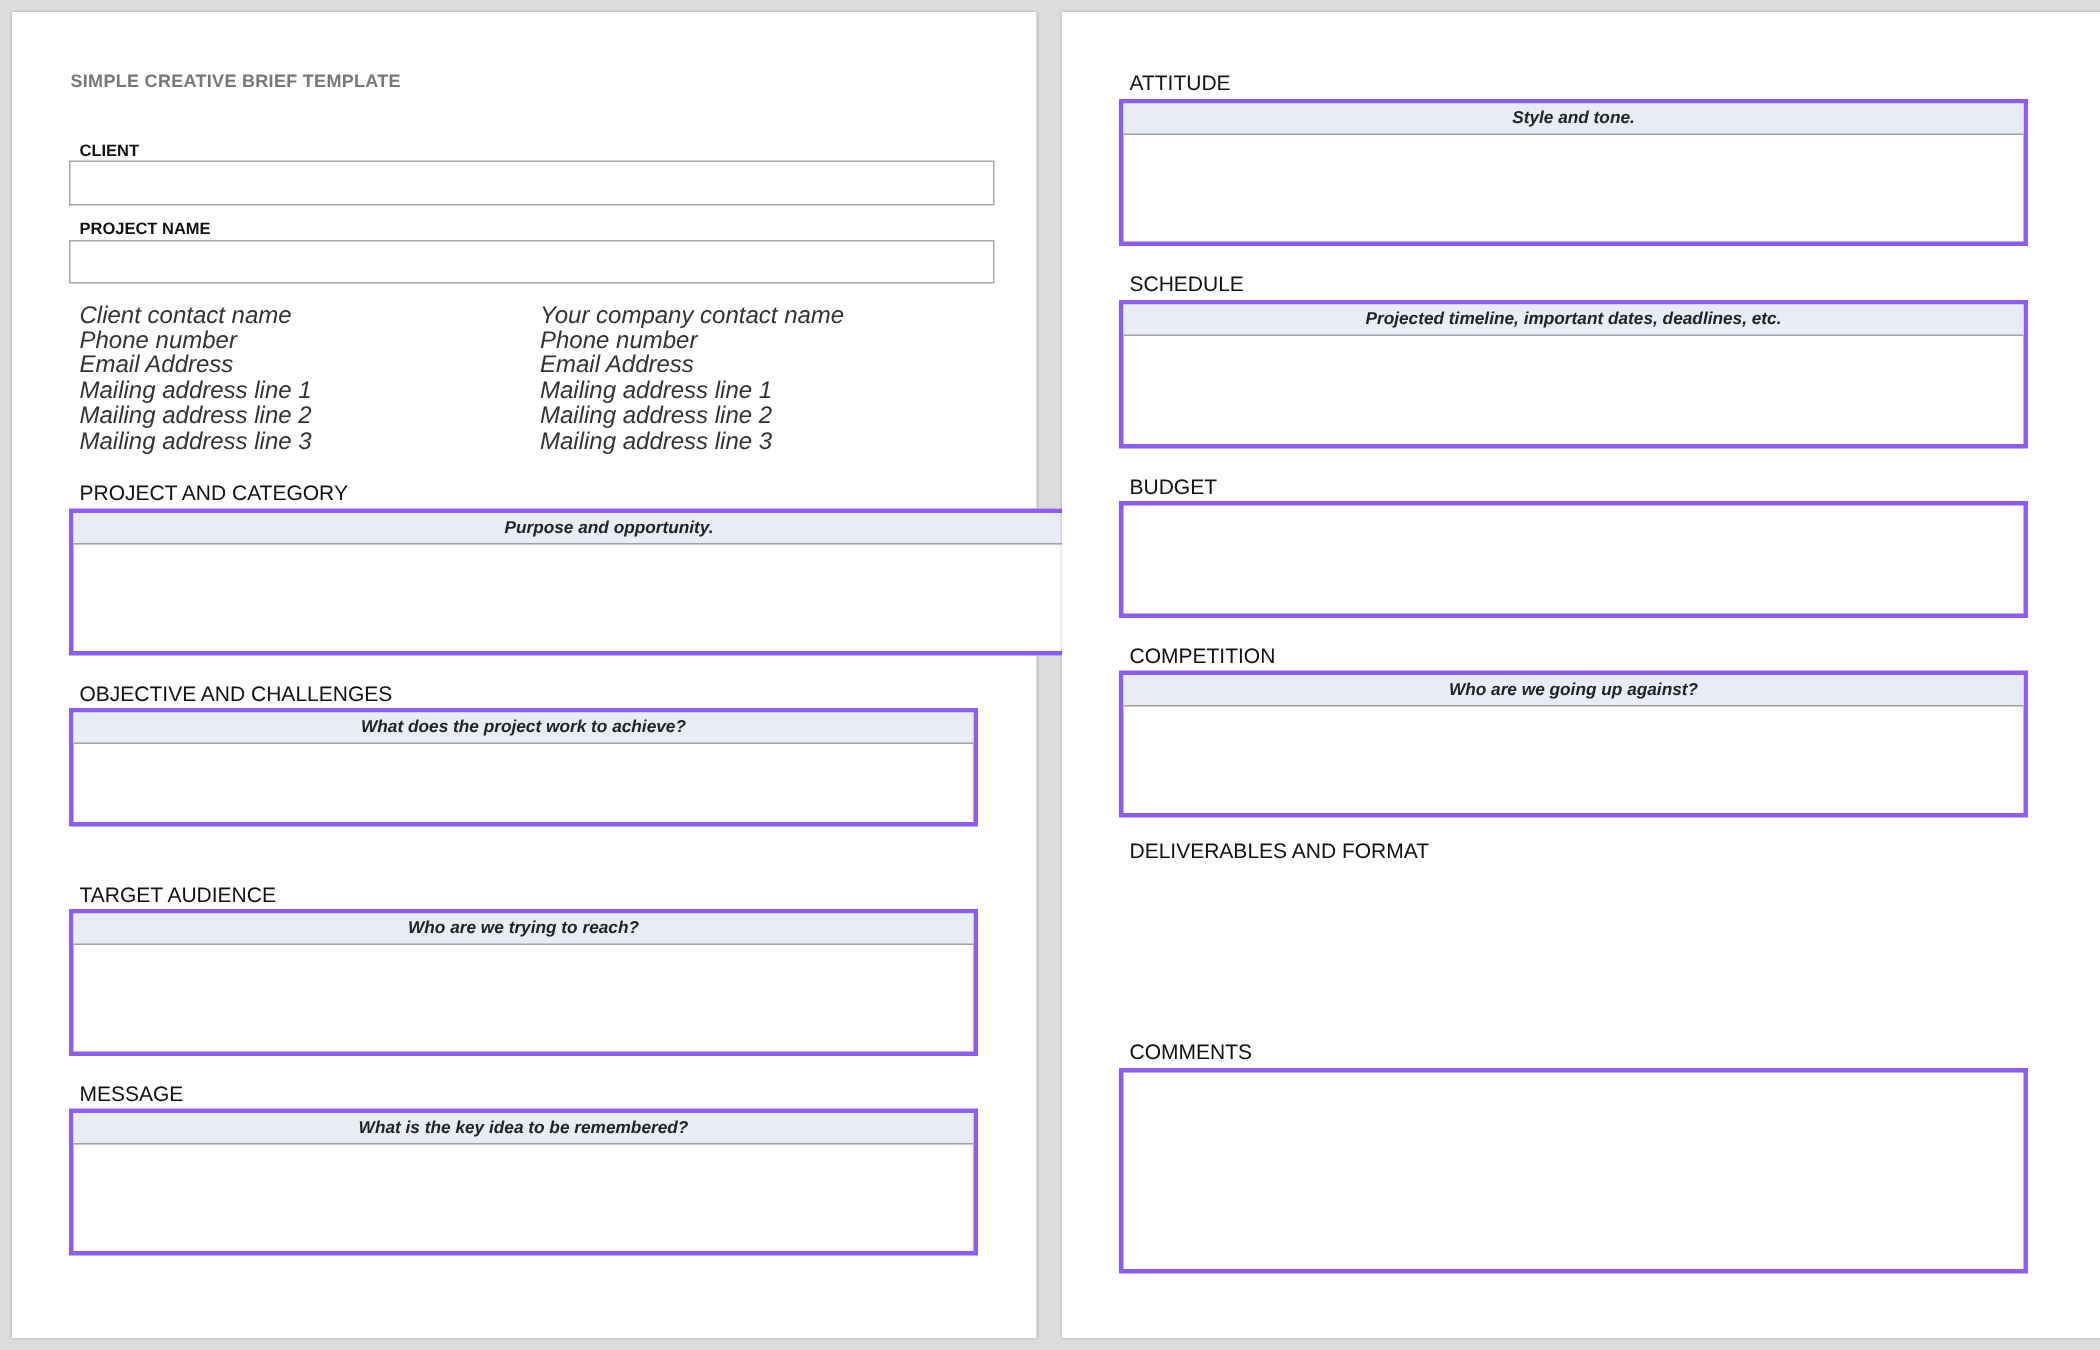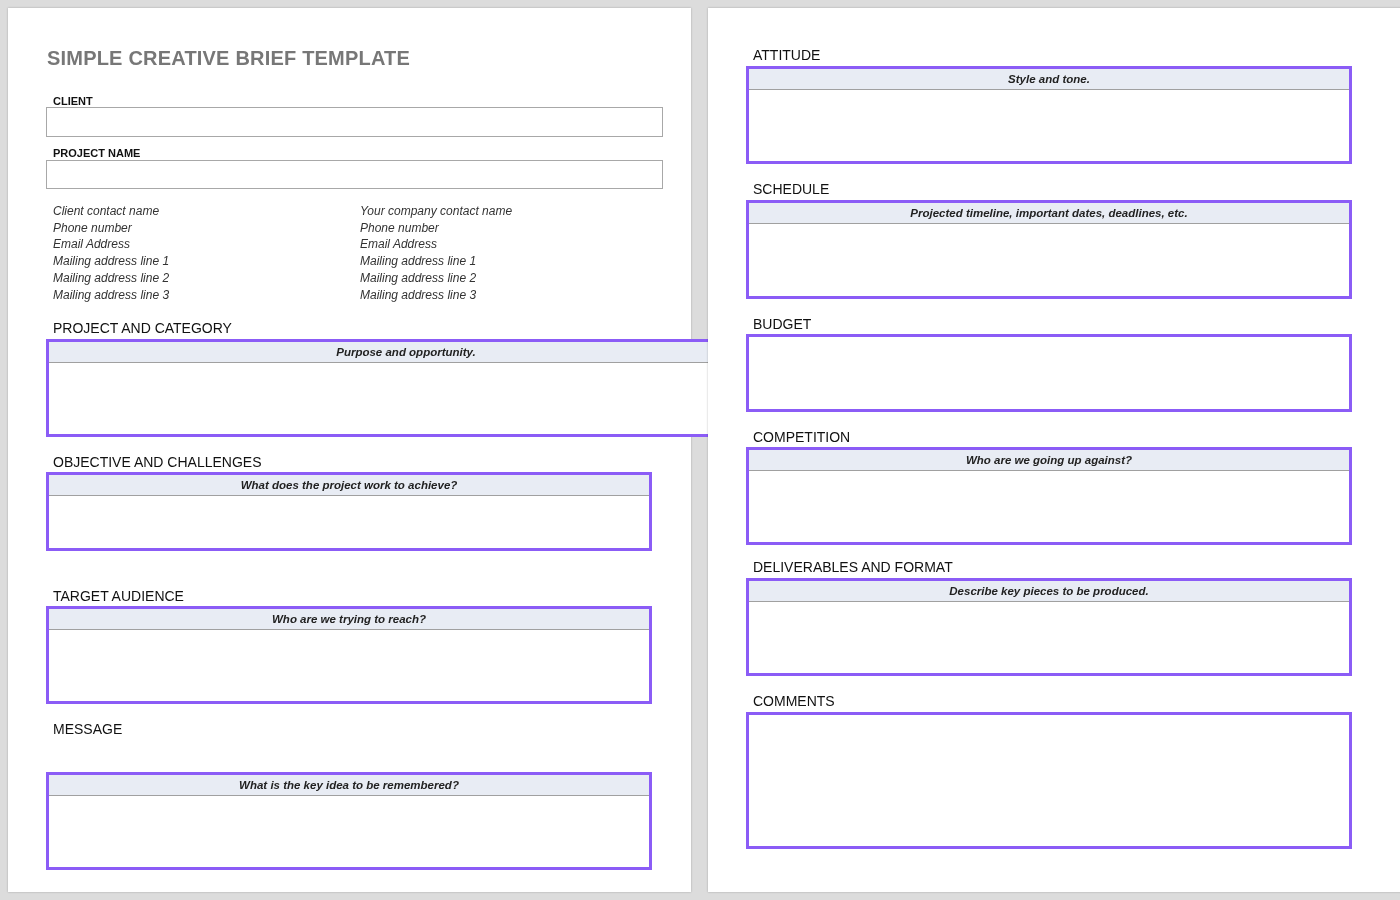--- a/index.html
+++ b/index.html
@@ -10,31 +10,31 @@
     position:relative;
   }
   .page {
     position:absolute; background:#ffffff;
     box-shadow: 0 0 2px rgba(0,0,0,0.25);
   }
   #page1 { left:8px; top:8px; width:683px; height:884px; }
   #page2 { left:708px; top:8px; width:739px; height:884px; }
   .doc-title {
     position:absolute; left:39px; top:39px;
-    font-size:20px; font-weight:bold; color:#777777; letter-spacing:0.2px;
+    font-size:12px; font-weight:bold; color:#777777; letter-spacing:0.2px;
   }
   .small-label {
     position:absolute; font-size:11px; font-weight:bold; color:#111;
   }
   .input-box {
     position:absolute; border:1px solid #a8a8a8; background:#fff;
     box-sizing:border-box;
   }
   .contact-col {
-    position:absolute; font-size:12px; font-style:italic; color:#333; line-height:16.7px;
+    position:absolute; font-size:16px; font-style:italic; color:#333; line-height:16.7px;
   }
   .sec-label {
     position:absolute; font-size:14px; color:#111;
   }
   .sec-box {
     position:absolute; border:3px solid #8b5cf6; box-sizing:border-box; background:#fff;
   }
   .sec-head {
     height:20px; background:#e8ecf4; border-bottom:1px solid #a0a0a0;
     text-align:center; font-size:11.5px; font-weight:bold; font-style:italic;
@@ -88,21 +88,21 @@
     <div class="sec-body" style="height:77px;"></div>
   </div>
 
   <div class="sec-label" style="left:45px;top:580px;">TARGET AUDIENCE</div>
   <div class="sec-box" style="left:38px;top:598px;width:606px;height:98px;">
     <div class="sec-head">Who are we trying to reach?</div>
     <div class="sec-body" style="height:76px;"></div>
   </div>
 
   <div class="sec-label" style="left:45px;top:713px;">MESSAGE</div>
-  <div class="sec-box" style="left:38px;top:731px;width:606px;height:98px;margin-top:33px;">
+  <div class="sec-box" style="left:38px;top:731px;width:606px;height:98px;">
     <div class="sec-head">What is the key idea to be remembered?</div>
     <div class="sec-body" style="height:76px;"></div>
   </div>
 </div>
 
 <div class="page" id="page2">
 
   <div class="sec-label" style="left:45px;top:39px;">ATTITUDE</div>
   <div class="sec-box" style="left:38px;top:58px;width:606px;height:98px;">
     <div class="sec-head">Style and tone.</div>
@@ -118,20 +118,16 @@
   <div class="sec-label" style="left:45px;top:308px;">BUDGET</div>
   <div class="sec-box" style="left:38px;top:326px;width:606px;height:78px;"></div>
 
   <div class="sec-label" style="left:45px;top:421px;">COMPETITION</div>
   <div class="sec-box" style="left:38px;top:439px;width:606px;height:98px;">
     <div class="sec-head">Who are we going up against?</div>
     <div class="sec-body" style="height:76px;"></div>
   </div>
 
   <div class="sec-label" style="left:45px;top:551px;">DELIVERABLES AND FORMAT</div>
-  <div class="sec-box" style="left:38px;top:570px;width:606px;height:98px;">
-    <div class="sec-head">Describe key pieces to be produced.</div>
-    <div class="sec-body" style="height:76px;"></div>
-  </div>
 
   <div class="sec-label" style="left:45px;top:685px;">COMMENTS</div>
   <div class="sec-box" style="left:38px;top:704px;width:606px;height:137px;"></div>
 </div>
 
 </body></html>

